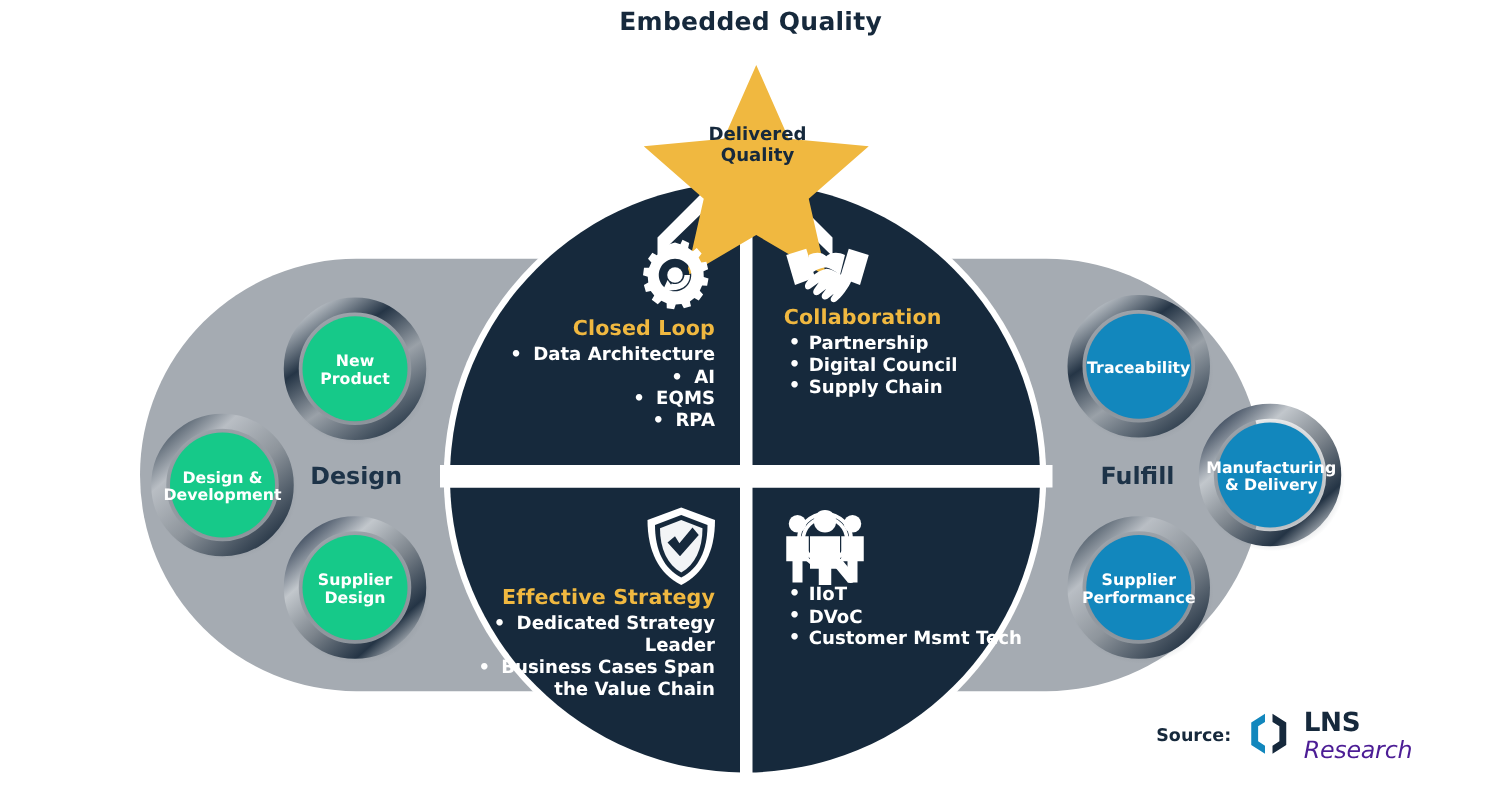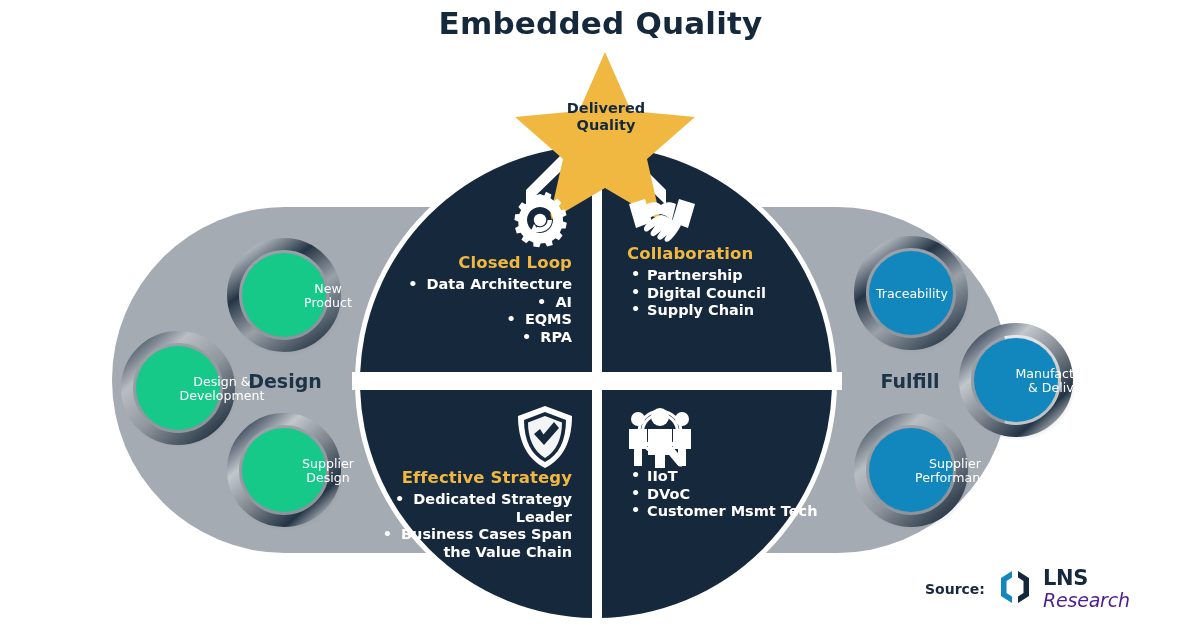--- a/index.html
+++ b/index.html
@@ -3,37 +3,37 @@
 <meta charset="utf-8">
 <style>
   html,body{margin:0;padding:0;background:#ffffff;}
   body{width:1201px;height:631px;position:relative;overflow:hidden;
        font-family:"DejaVu Sans","Liberation Sans",sans-serif;}
   #stage{position:absolute;left:0;top:0;width:1201px;height:631px;}
   svg.layer{position:absolute;left:0;top:0;width:1201px;height:631px;}
 
   .title{
     position:absolute;left:0;top:5px;width:1201px;text-align:center;
-    font-size:31px;font-weight:bold;color:#16293c;letter-spacing:.2px;
+    font-size:20px;font-weight:bold;color:#16293c;letter-spacing:.2px;
   }
   .star-label{
     position:absolute;left:530px;top:100px;width:152px;text-align:center;
     font-size:14.5px;font-weight:bold;color:#16293c;line-height:17px;
   }
   .side-label{
     position:absolute;font-size:19px;font-weight:bold;color:#1d3348;
     text-align:center;
   }
   #label-design{left:230px;top:370px;width:110px;}
   #label-fulfill{left:855px;top:370px;width:110px;}
 
   .node-text{
-    position:absolute;color:#ffffff;font-size:12.6px;font-weight:normal;
+    position:absolute;color:#ffffff;font-size:12.6px;font-weight:bold;
     text-align:center;line-height:14.5px;
-    display:flex;align-items:center;justify-content:center;margin-left:44px;
+    display:flex;align-items:center;justify-content:center;
   }
 
   
   .quad{position:absolute;color:#ffffff;}
   .quad h3{
     margin:0 0 4px 0;font-size:16.5px;font-weight:bold;color:#f0b840;
     line-height:19px;letter-spacing:.1px;
   }
   .quad ul{margin:0;padding:0;list-style:none;font-size:14.5px;
            font-weight:bold;line-height:17.5px;}
@@ -191,21 +191,21 @@
       <div>Product</div>
     </div>
   </div>
   <div class="node-text" style="left:244px;top:448px;width:80px;height:46px;">
     <div>
       <div>Supplier</div>
       <div>Design</div>
     </div>
   </div>
 
-  <div class="node-text" style="left:826px;top:271px;width:84px;height:46px;text-align:right;">
+  <div class="node-text" style="left:869px;top:271px;width:84px;height:46px;text-align:right;">
     <div>
       <div>Traceability</div>
     </div>
   </div>
   <div class="node-text" style="left:970px;top:358px;width:94px;height:46px;">
     <div>
       <div>Manufacturing</div>
       <div>&amp; Delivery</div>
     </div>
   </div>

